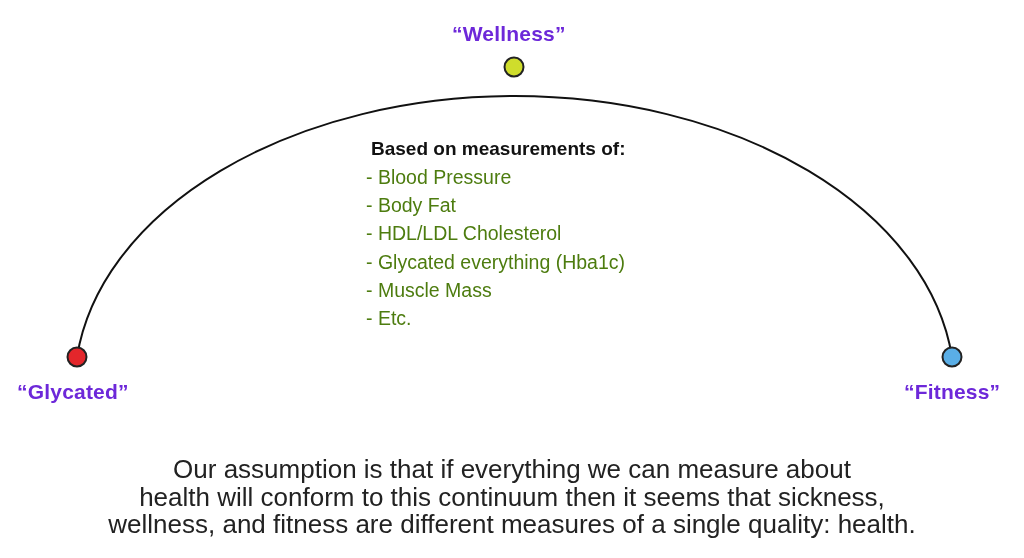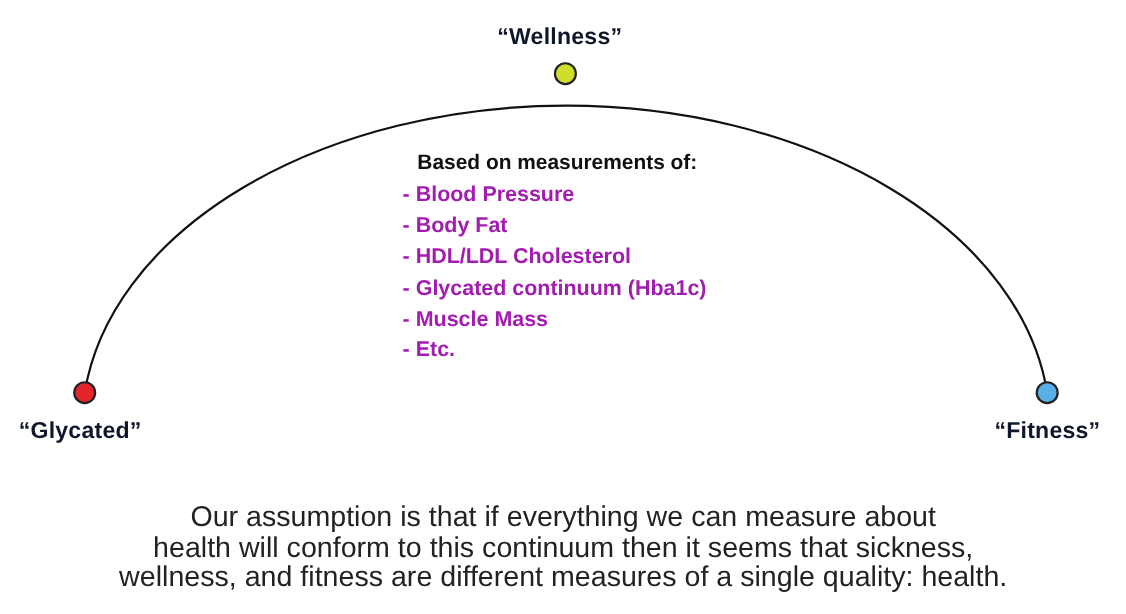--- a/index.html
+++ b/index.html
@@ -1,24 +1,24 @@
 <!DOCTYPE html>
 <html><head>
   <meta charset="utf-8">
   <style>
     html, body { margin: 0; padding: 0; background: #ffffff; }
     body { width: 1024px; height: 558px; position: relative; overflow: hidden;
            font-family: "Liberation Sans", sans-serif; color: #1a1a1a; }
     svg.arc { position: absolute; left: 0; top: 0; }
-    .label { position: absolute; font-weight: bold; font-size: 21px; color: #0f172a;
+    .label { position: absolute; font-weight: bold; font-size: 21px; color: #6d28d9;
              white-space: nowrap; letter-spacing: 0.2px; }
     .box { position: absolute; left: 366px; top: 138px; }
     .box-title { font-weight: bold; font-size: 19px; color: #111; margin-bottom: 3px; margin-left: 5px; text-align: center; }
     .box ul { list-style: none; margin: 0; padding: 0; }
-    .box li { font-size: 19.5px; line-height: 28.2px; color: #a21caf; white-space: nowrap; font-weight: bold; }
+    .box li { font-size: 19.5px; line-height: 28.2px; color: #4d7c0f; white-space: nowrap; }
     .caption { position: absolute; left: 0; right: 0; top: 456px; text-align: center;
                font-size: 26px; line-height: 27.5px; color: #222; }
     .caption div { white-space: nowrap; }
   </style>
 </head>
 <body>
 
 <svg class="arc" width="1024" height="558">
   <path d="M 77 357 A 440 292 0 0 1 952 357" fill="none" stroke="#111" stroke-width="2"></path>
   <circle cx="77" cy="357" r="9.5" fill="#e3262b" stroke="#222" stroke-width="2"></circle>
@@ -29,21 +29,21 @@
 <div class="label" style="left:452px; top:22px;">“Wellness”</div>
 <div class="label" style="left:17px; top:380px;">“Glycated”</div>
 <div class="label" style="left:904px; top:380px;">“Fitness”</div>
 
 <div class="box">
   <div class="box-title">Based on measurements of:</div>
   <ul>
     <li>- Blood Pressure</li>
     <li>- Body Fat</li>
     <li>- HDL/LDL Cholesterol</li>
-    <li>- Glycated continuum (Hba1c)</li>
+    <li>- Glycated everything (Hba1c)</li>
     <li>- Muscle Mass</li>
     <li>- Etc.</li>
   </ul>
 </div>
 
 <div class="caption">
   <div>Our assumption is that if everything we can measure about</div>
   <div>health will conform to this continuum then it seems that sickness,</div>
   <div>wellness, and fitness are different measures of a single quality: health.</div>
 </div>

